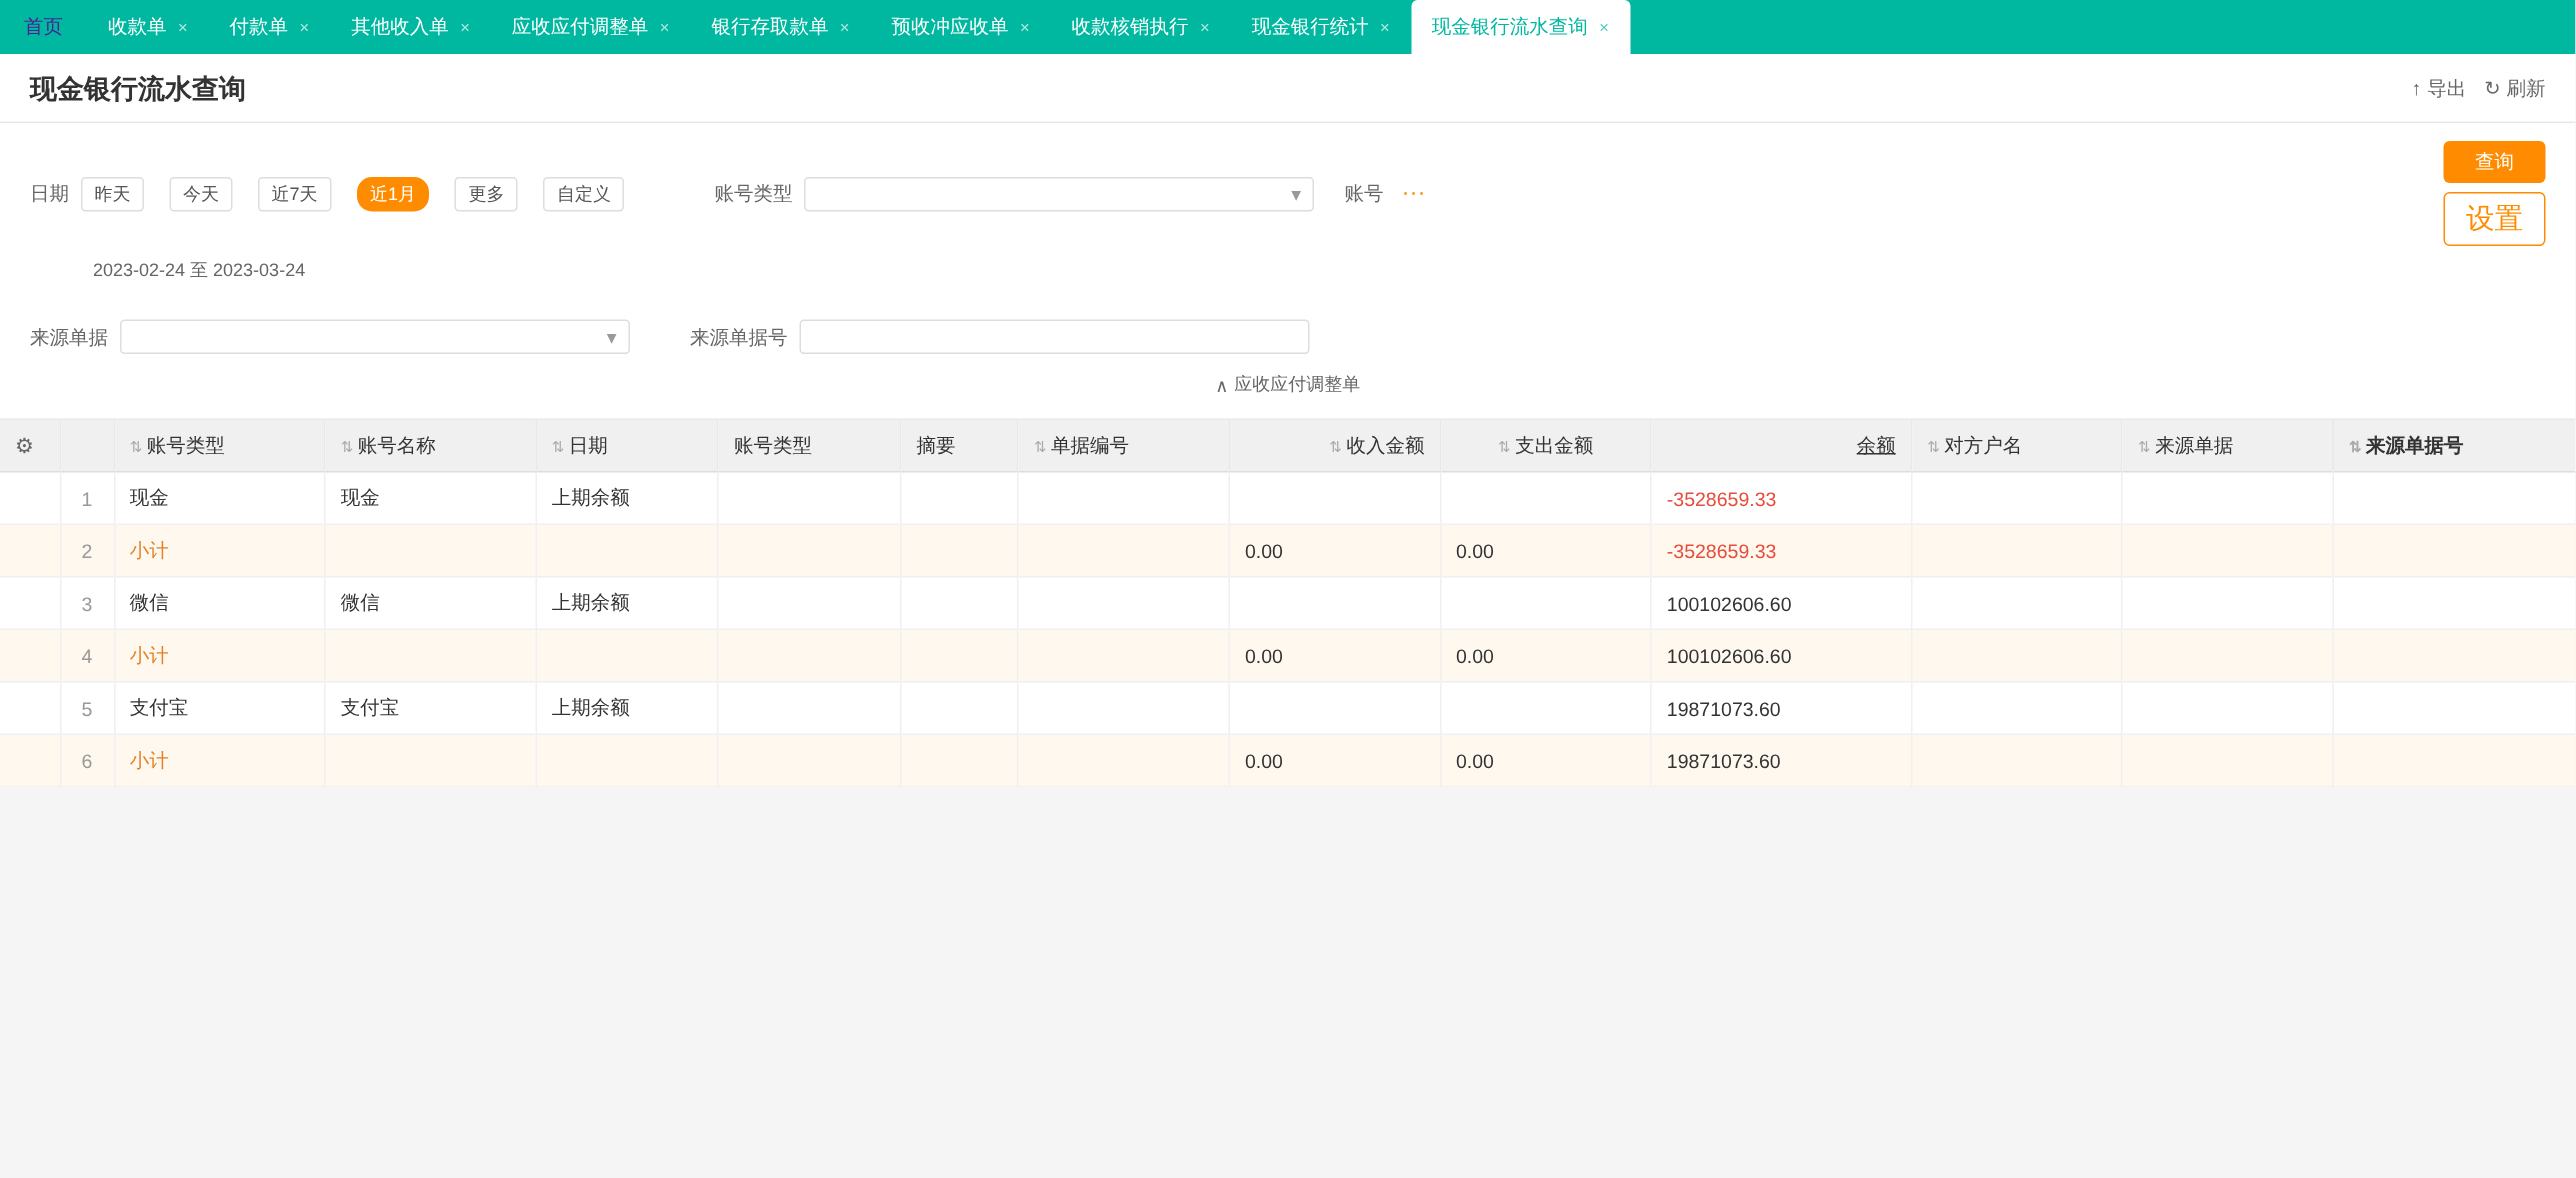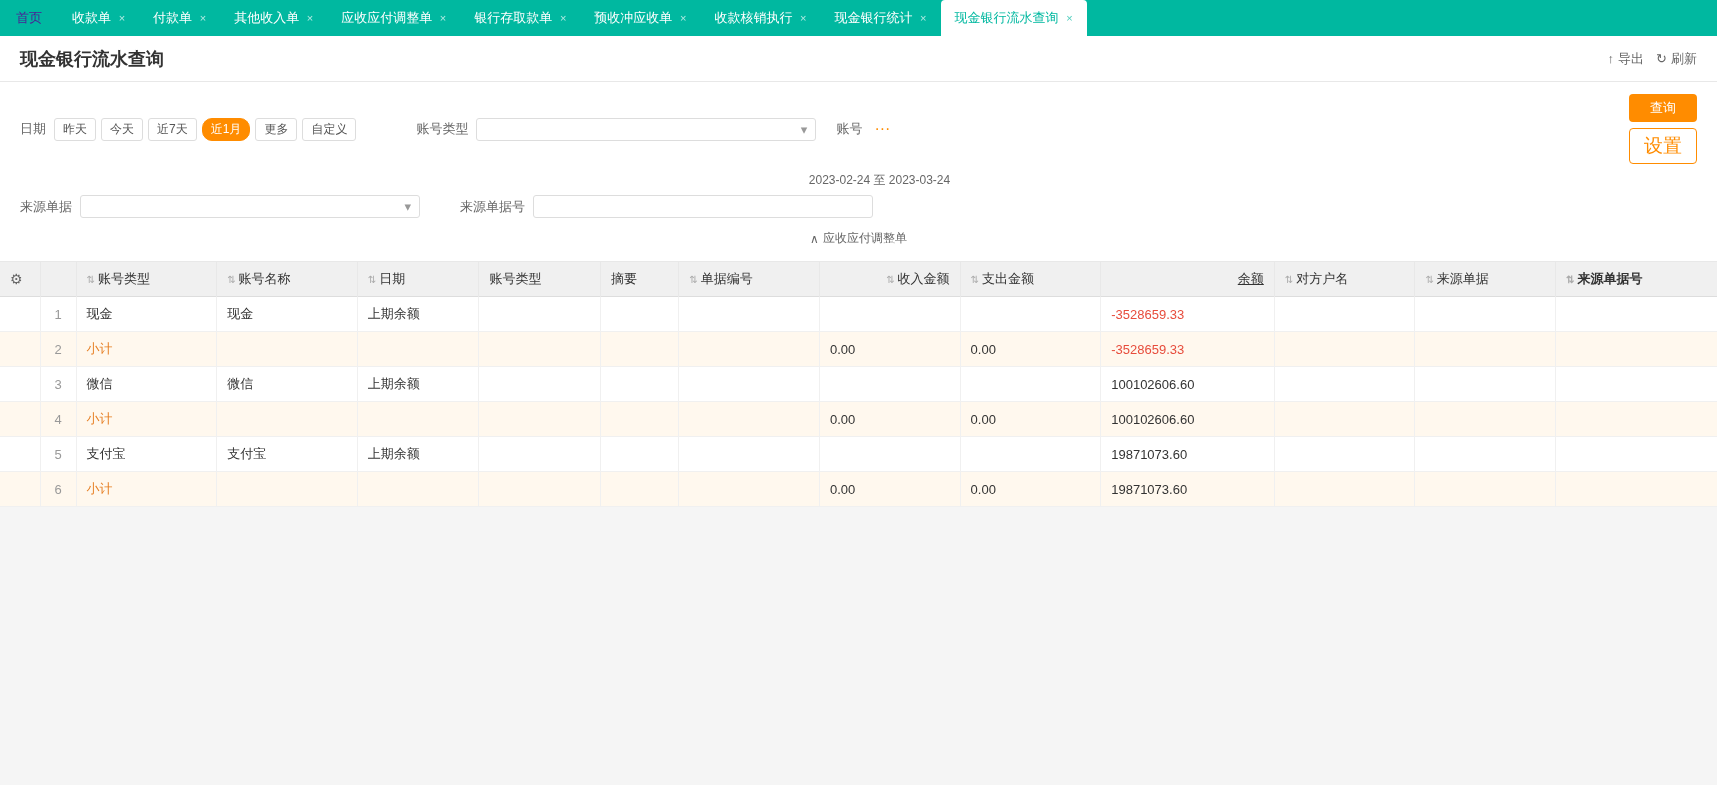--- a/index.html
+++ b/index.html
@@ -91,21 +91,21 @@
       gap: 8px;
     }
     .filter-label {
       color: #666;
       font-size: 13px;
       white-space: nowrap;
     }
     .date-options {
       display: flex;
       align-items: center;
-      gap: 5px;
+      gap: 17px;
     }
     .date-btn {
       padding: 2px 8px;
       border: 1px solid #ddd;
       border-radius: 3px;
       cursor: pointer;
       font-size: 12px;
       color: #555;
       background: #fff;
     }
@@ -294,21 +294,21 @@
       <span class="filter-label">账号</span>
       <span class="dots-btn">···</span>
     </div>
 
     <div class="btn-actions-col">
       <button class="btn-query">查询</button>
       <button class="btn-settings">设置</button>
     </div>
   </div>
 
-  <div style="margin-left: 38px; margin-bottom: 6px; text-align: center;">
+  <div style="margin-left: 38px; margin-bottom: 24px;">
     <span class="date-range">2023-02-24 至 2023-03-24</span>
   </div>
 
   <div class="filter-row">
     <div class="filter-group">
       <span class="filter-label">来源单据</span>
       <div class="filter-select filter-select-wide">
         <span></span>
         <span class="arrow">▾</span>
       </div>
@@ -333,21 +333,21 @@
           <span class="gear-icon">⚙</span>
         </th>
         <th style="width:36px;text-align:center;"></th>
         <th><span class="sort-arrows">⇅</span>账号类型</th>
         <th><span class="sort-arrows">⇅</span>账号名称</th>
         <th><span class="sort-arrows">⇅</span>日期</th>
         <th>账号类型</th>
         <th>摘要</th>
         <th><span class="sort-arrows">⇅</span>单据编号</th>
         <th style="text-align:right;"><span class="sort-arrows">⇅</span>收入金额</th>
-        <th style="text-align:left;"><span class="sort-arrows">⇅</span>支出金额</th>
+        <th style="text-align:center;"><span class="sort-arrows">⇅</span>支出金额</th>
         <th style="text-align:right;text-decoration:underline;">余额</th>
         <th><span class="sort-arrows">⇅</span>对方户名</th>
         <th><span class="sort-arrows">⇅</span>来源单据</th>
         <th><span class="sort-arrows">⇅</span>来源单据号</th>
       </tr>
     </thead>
     <tbody id="table-body">
     <tr>
     <td class="settings-col"></td>
     <td class="row-num">1</td>

